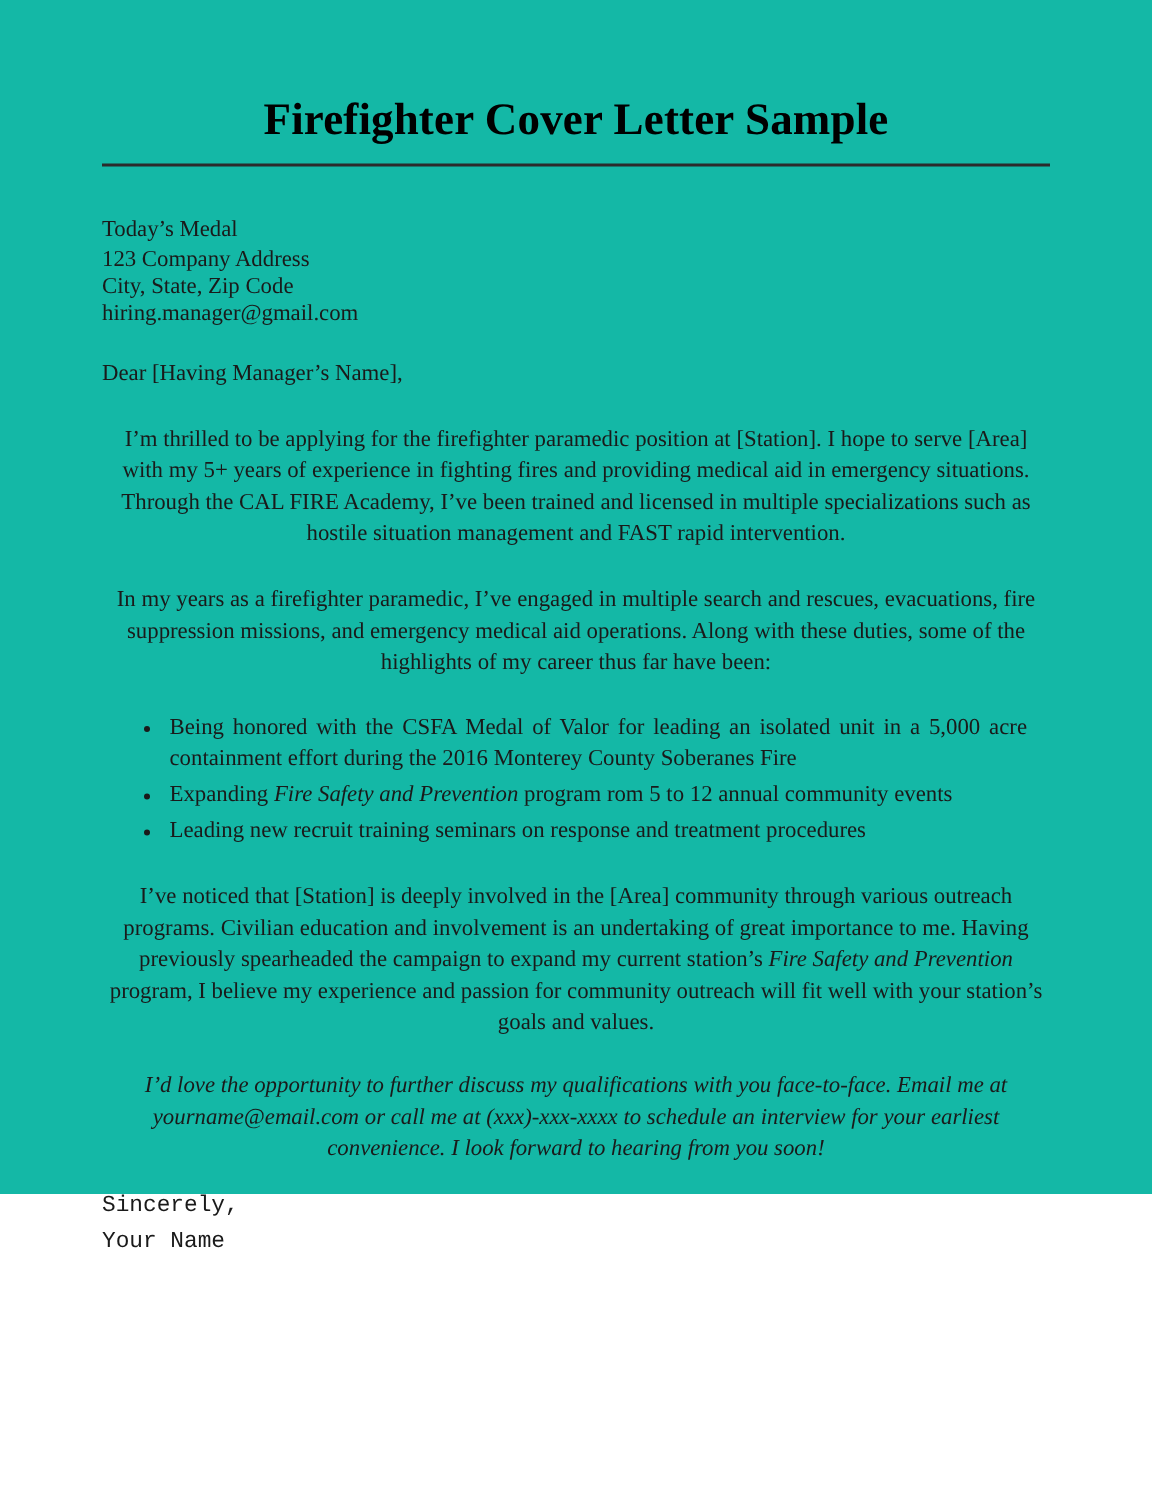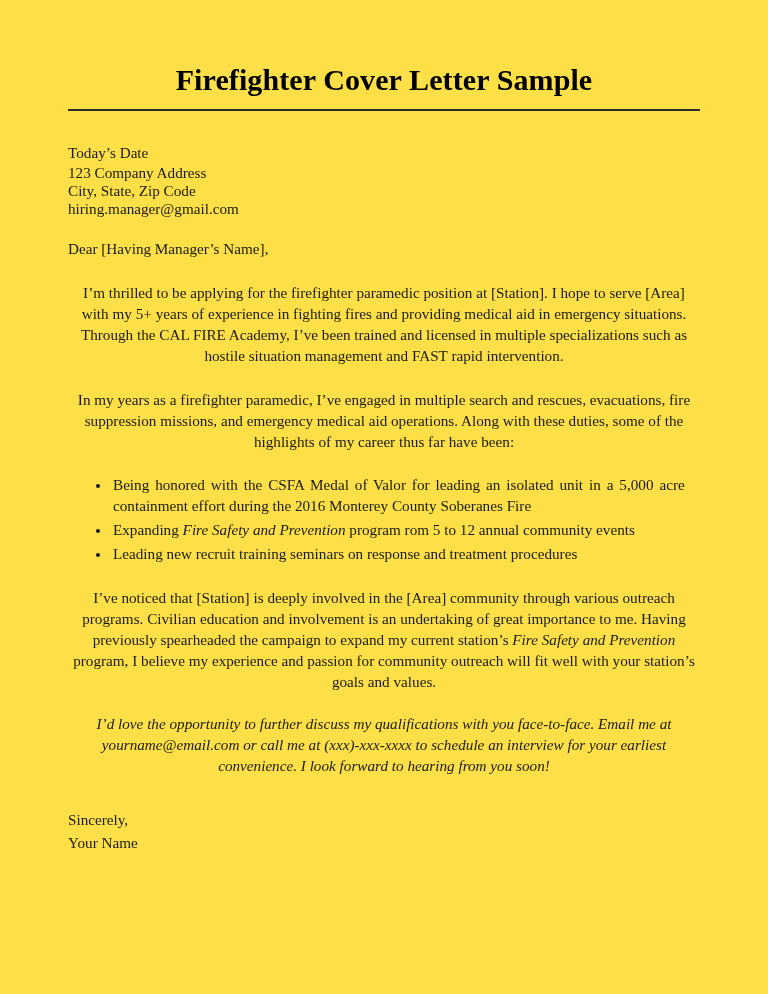--- a/index.html
+++ b/index.html
@@ -12,23 +12,23 @@
     width: 768px;
     height: 994px;
     font-family: "Liberation Serif", "DejaVu Serif", serif;
     color: #1a1a1a;
     -webkit-font-smoothing: antialiased;
   }
 
   .page {
     position: relative;
     width: 768px;
-    height: 994px;
+    height: 796px;
     box-sizing: border-box;
-    background: #fde047;
+    background: #14b8a6;
     padding: 0 68px;
   }
 
   
   .doc-title {
     margin: 0;
     padding-top: 63px;
     font-size: 30px;
     font-weight: bold;
     letter-spacing: 0.1px;
@@ -107,39 +107,40 @@
   }
   .bullets li.spread .cont {
     word-spacing: normal;
   }
 
   em.title-italic {
     font-style: italic;
   }
 
   .closing {
-    margin-top: 31px;
+    margin-top: 15px;
+    font-family: Liberation Mono, monospace;
   }
   .closing .line {
     line-height: 1.55;
   }
 </style>
 </head>
 <body>
 
 <div class="page">
 
   <h1 class="doc-title">Firefighter Cover Letter Sample</h1>
 
   <hr class="title-rule">
 
   <div class="letter">
 
     <div class="block-date">
-      <div class="line">Today’s Date</div>
+      <div class="line">Today’s Medal</div>
     </div>
 
     <div class="block-contact">
       <div class="line">123 Company Address</div>
       <div class="line">City, State, Zip Code</div>
       <div class="line">hiring.manager@gmail.com</div>
     </div>
 
     <p class="salutation">Dear [Having Manager’s Name],</p>
 

